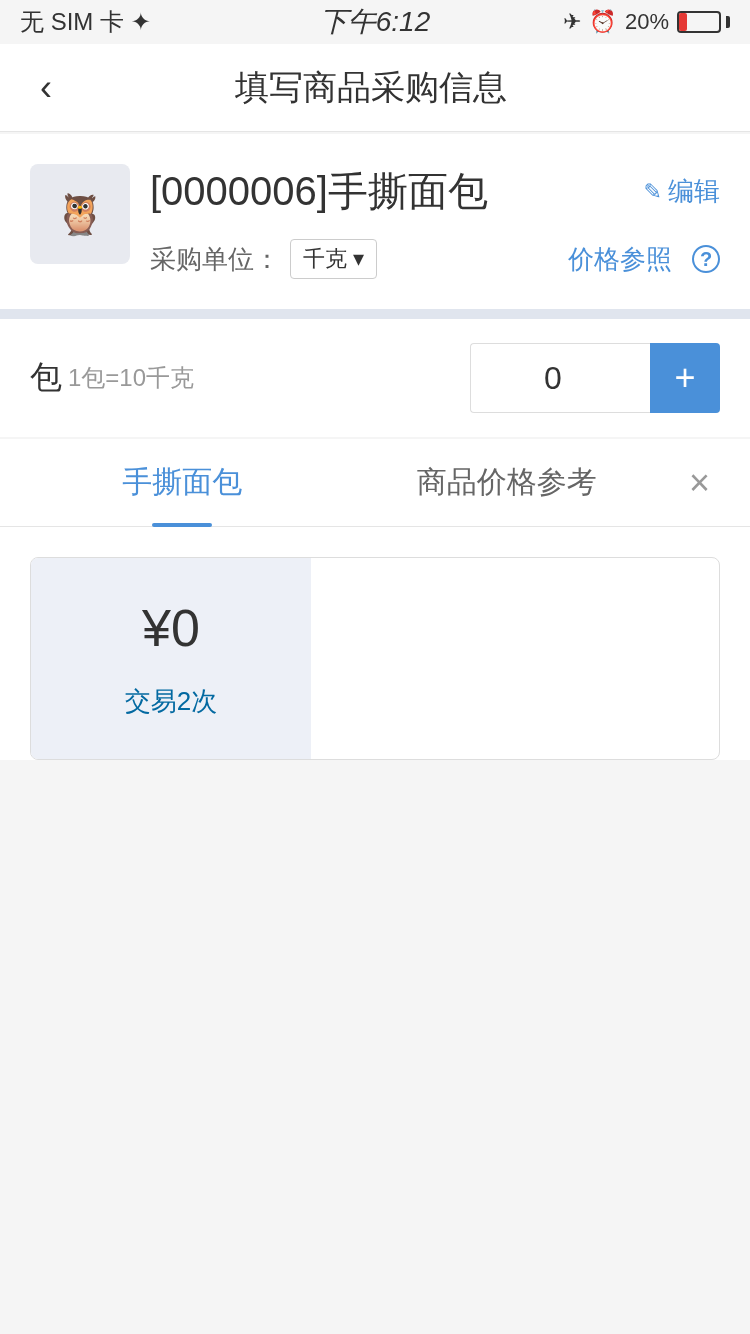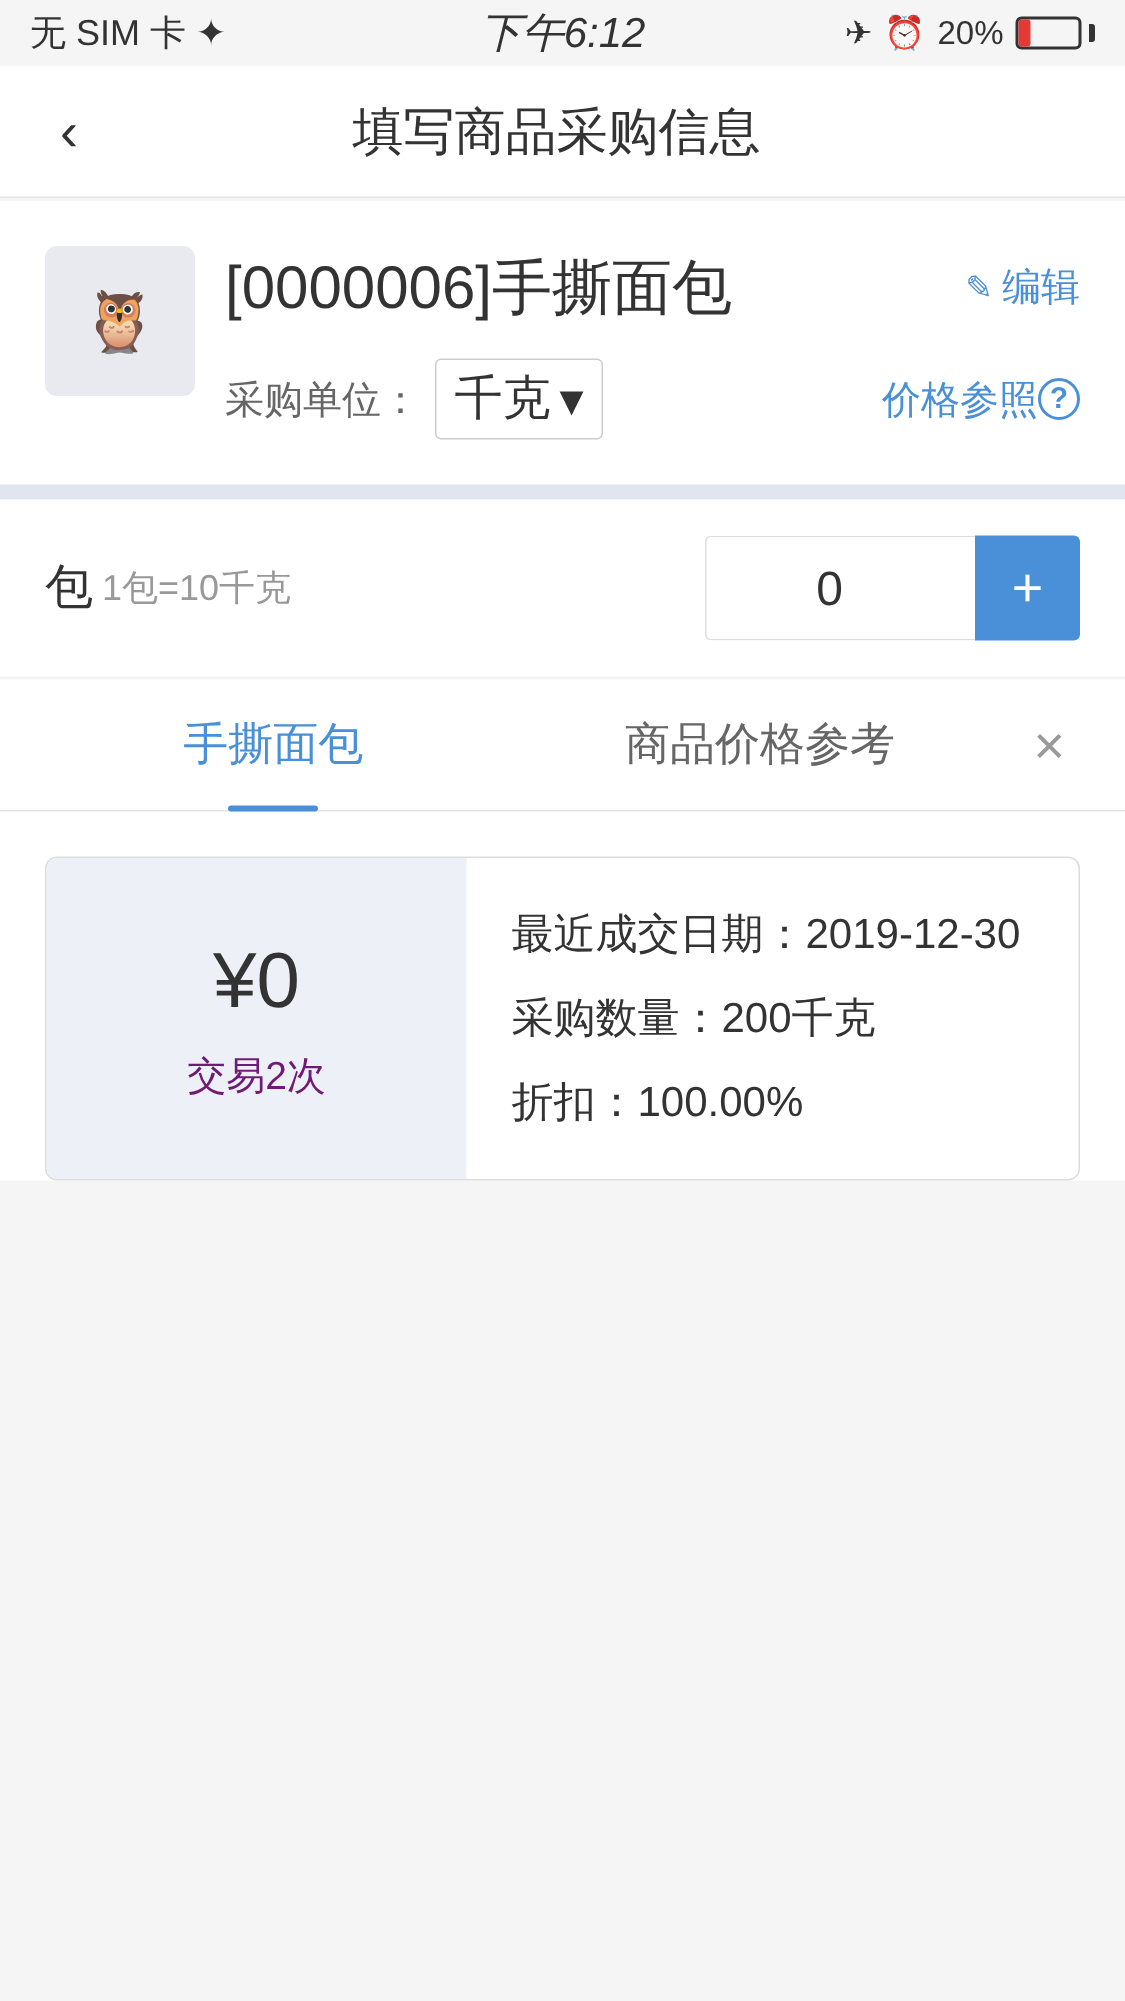--- a/index.html
+++ b/index.html
@@ -154,29 +154,29 @@
       font-size: 26px;
       color: #666;
     }
     .unit-select {
       display: flex;
       align-items: center;
       border: 1px solid #ccc;
       border-radius: 4px;
       padding: 4px 12px;
       background: #fff;
-      font-size: 32px;
+      font-size: 22px;
       color: #333;
       cursor: pointer;
       gap: 6px;
     }
     .price-ref {
       display: flex;
       align-items: center;
-      gap: 0;
+      gap: 20px;
       color: #4a90d9;
       font-size: 26px;
       cursor: pointer;
     }
     .price-ref-icon {
       width: 28px;
       height: 28px;
       border: 2px solid #4a90d9;
       border-radius: 50%;
       display: flex;
@@ -310,22 +310,22 @@
       justify-content: center;
       padding: 40px 20px;
     }
     .price-amount {
       font-size: 52px;
       color: #333;
       font-weight: 500;
     }
     .price-times {
       font-size: 26px;
-      color: #701a75;
-      margin-top: 16px;
+      color: #0369a1;
+      margin-top: 26px;
     }
     .price-right {
       flex: 1;
       padding: 30px;
       display: flex;
       flex-direction: column;
       gap: 14px;
     }
     .price-detail-row {
       font-size: 28px;
@@ -429,27 +429,16 @@
     <div class="tab-close">×</div>
   </div>
 
   <div class="price-card">
     <div class="price-left">
       <div class="price-amount">
         <span>¥</span><span>0</span>
       </div>
       <div class="price-times">交易2次</div>
     </div>
-    <div class="price-right">
-      <div class="price-detail-row">
-        <span>最近成交日期：</span><span>2019-12-30</span>
-      </div>
-      <div class="price-detail-row">
-        <span>采购数量：</span><span>200千克</span>
-      </div>
-      <div class="price-detail-row">
-        <span>折扣：</span><span>100.00%</span>
-      </div>
-    </div>
   </div>
 </div>
 
 <div class="empty-area"></div>
 
 </body></html>

